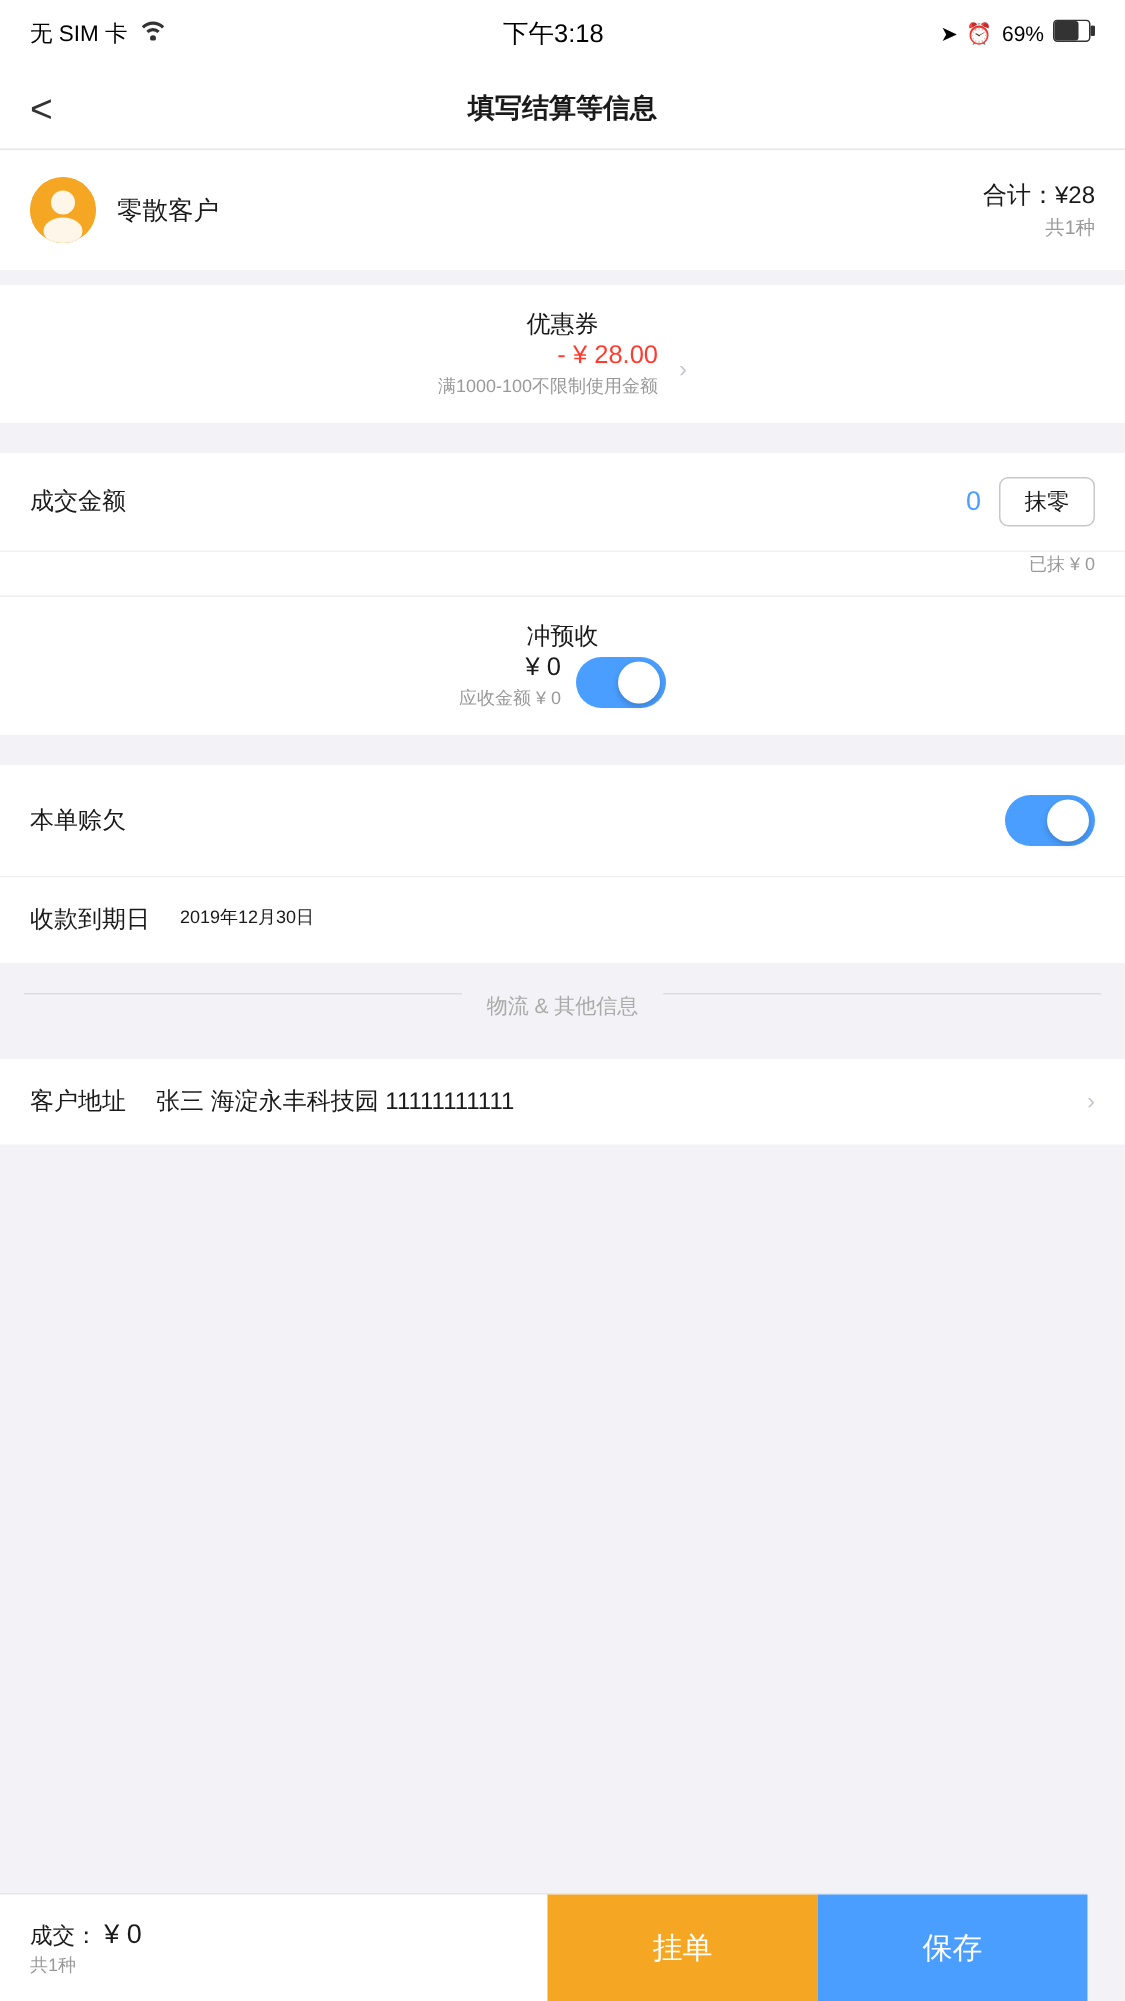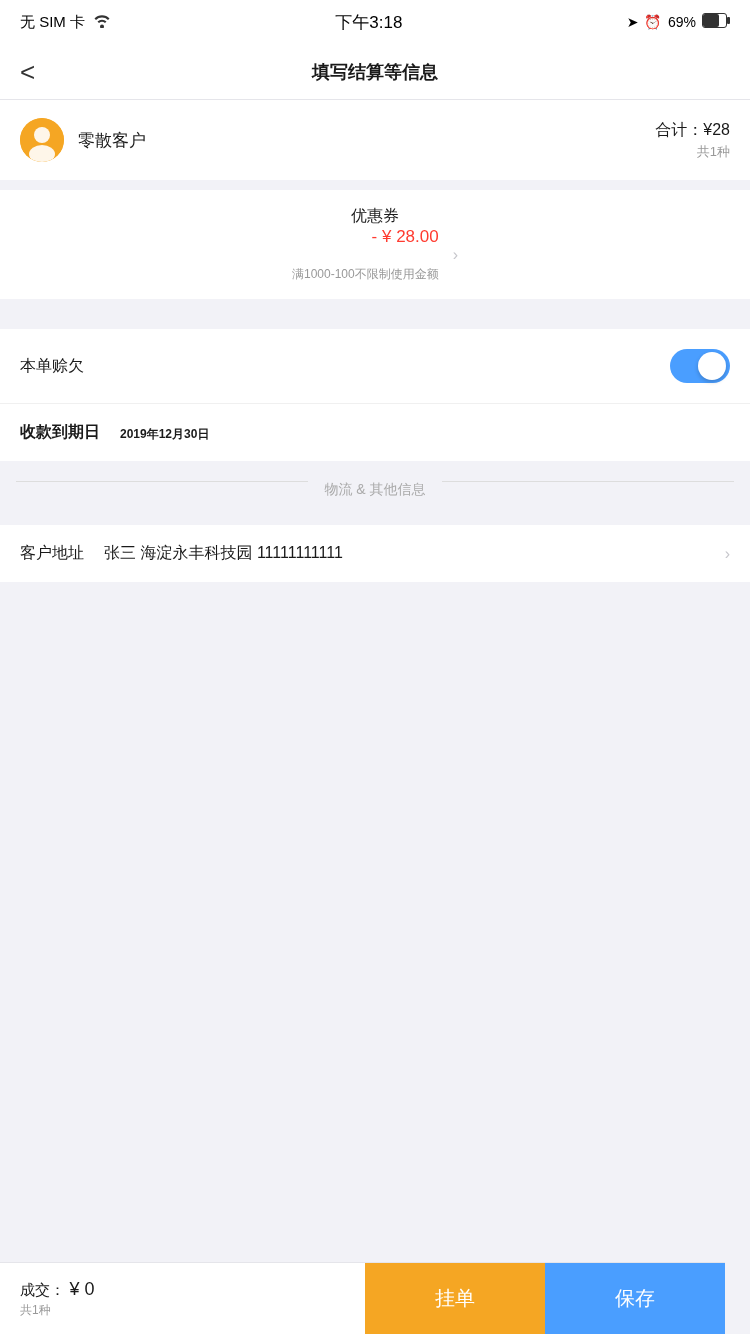--- a/index.html
+++ b/index.html
@@ -143,21 +143,21 @@
       text-align: right;
     }
     .coupon-amount {
       font-size: 17px;
       color: #ff3b30;
       font-weight: 500;
     }
     .coupon-desc {
       font-size: 12px;
       color: #999;
-      margin-top: 19px;
+      margin-top: 2px;
     }
     .chevron {
       font-size: 16px;
       color: #c7c7cc;
       margin-left: 4px;
     }
 
     
     .amount-value {
       font-size: 18px;
@@ -223,24 +223,23 @@
     .credit-row {
       display: flex;
       align-items: center;
       justify-content: space-between;
       padding: 20px 20px;
       background: #fff;
       border-bottom: 1px solid #f0f0f0;
     }
     .due-date-row {
       display: flex;
-      align-items: flex-end;
+      align-items: flex-start;
       padding: 18px 20px;
       background: #fff;
-      font-weight: bold;
     }
     .due-date-label {
       font-size: 16px;
       color: #1a1a1a;
       margin-right: 20px;
     }
     .due-date-value {
       font-size: 12px;
       color: #1a1a1a;
     }
@@ -412,20 +411,45 @@
           <div class="coupon-amount">- ¥ 28.00</div>
           <div class="coupon-desc">满1000-100不限制使用金额</div>
         </div>
         <span class="chevron">›</span>
       </div>
     </div>
   </div>
 
   <div class="section-divider"></div>
 
+  <div class="card">
+    <div class="row-item">
+      <span class="row-label">成交金额</span>
+      <div class="transaction-right-group">
+        <div class="transaction-top">
+          <span class="amount-value">0</span>
+          <button class="round-zero-btn">抹零</button>
+        </div>
+      </div>
+    </div>
+    <div class="already-rounded">已抹  ¥ 0</div>
+
+    <div class="row-item" style="border-top: 1px solid #f0f0f0;">
+      <span class="row-label">冲预收</span>
+      <div class="row-right">
+        <div class="prepay-right">
+          <div class="prepay-amount">¥ 0</div>
+          <div class="receivable-amount">应收金额 ¥ 0</div>
+        </div>
+        <div class="toggle">
+          <div class="toggle-knob"></div>
+        </div>
+      </div>
+    </div>
+  </div>
 
   <div class="section-divider"></div>
 
   <div class="card">
     <div class="credit-row">
       <span class="row-label">本单赊欠</span>
       <div class="toggle">
         <div class="toggle-knob"></div>
       </div>
     </div>

